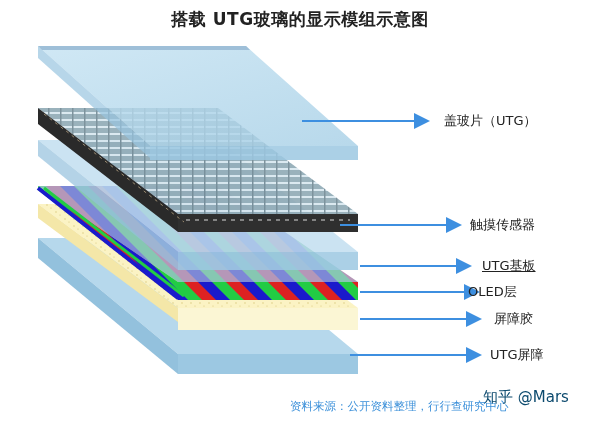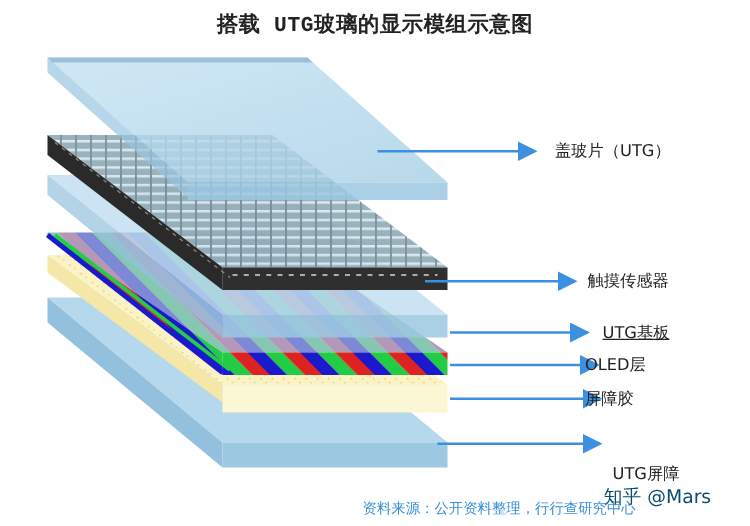--- a/index.html
+++ b/index.html
@@ -1,19 +1,19 @@
 <!DOCTYPE html>
 <html><head>
 <meta charset="utf-8">
 <style>
   html, body { margin:0; padding:0; background:#ffffff; }
   body { width:600px; height:421px; position:relative; overflow:hidden;
          font-family:"DejaVu Sans","Liberation Sans",sans-serif; }
   .title { position:absolute; left:0; top:8px; width:600px; text-align:center;
-           font-size:17px; font-weight:bold; color:#222; letter-spacing:0.5px;font-family:Liberation Mono, monospace; }
+           font-size:17px; font-weight:bold; color:#222; letter-spacing:0.5px; }
   svg.diagram { position:absolute; left:0; top:0; }
   .label { position:absolute; font-size:13px; color:#222; white-space:nowrap;text-align:center; }
   .source { position:absolute; left:290px; top:399px; font-size:11.5px; font-weight:normal;
             color:#3a8fd9; white-space:nowrap; }
   .watermark { position:absolute; left:483px; top:388px; font-size:15px; color:#0c4a6e;
                white-space:nowrap; }
 </style>
 </head>
 <body>
 
@@ -102,17 +102,17 @@
     <line x1="360" y1="292" x2="478" y2="292" marker-end="url(#arrowhead)"></line>
     <line x1="360" y1="319" x2="480" y2="319" marker-end="url(#arrowhead)"></line>
     <line x1="350" y1="355" x2="480" y2="355" marker-end="url(#arrowhead)"></line>
   </g>
 </svg>
 
 <div class="label" style="left:444px;top:112px;">盖玻片（UTG）</div>
 <div class="label" style="left:470px;top:216px;">触摸传感器</div>
 <div class="label" style="left:482px;top:257px;text-decoration:underline;">UTG基板</div>
 <div class="label" style="left:468px;top:283px;">OLED层</div>
-<div class="label" style="left:468px;top:310px;">屏障胶</div>
-<div class="label" style="left:490px;top:346px;margin-top:24px;">UTG屏障</div>
+<div class="label" style="left:494px;top:310px;">屏障胶</div>
+<div class="label" style="left:490px;top:346px;">UTG屏障</div>
 
 <div class="watermark">知乎 @Mars</div>
 <div class="source">资料来源：公开资料整理，行行查研究中心</div>
 
 </body></html>

